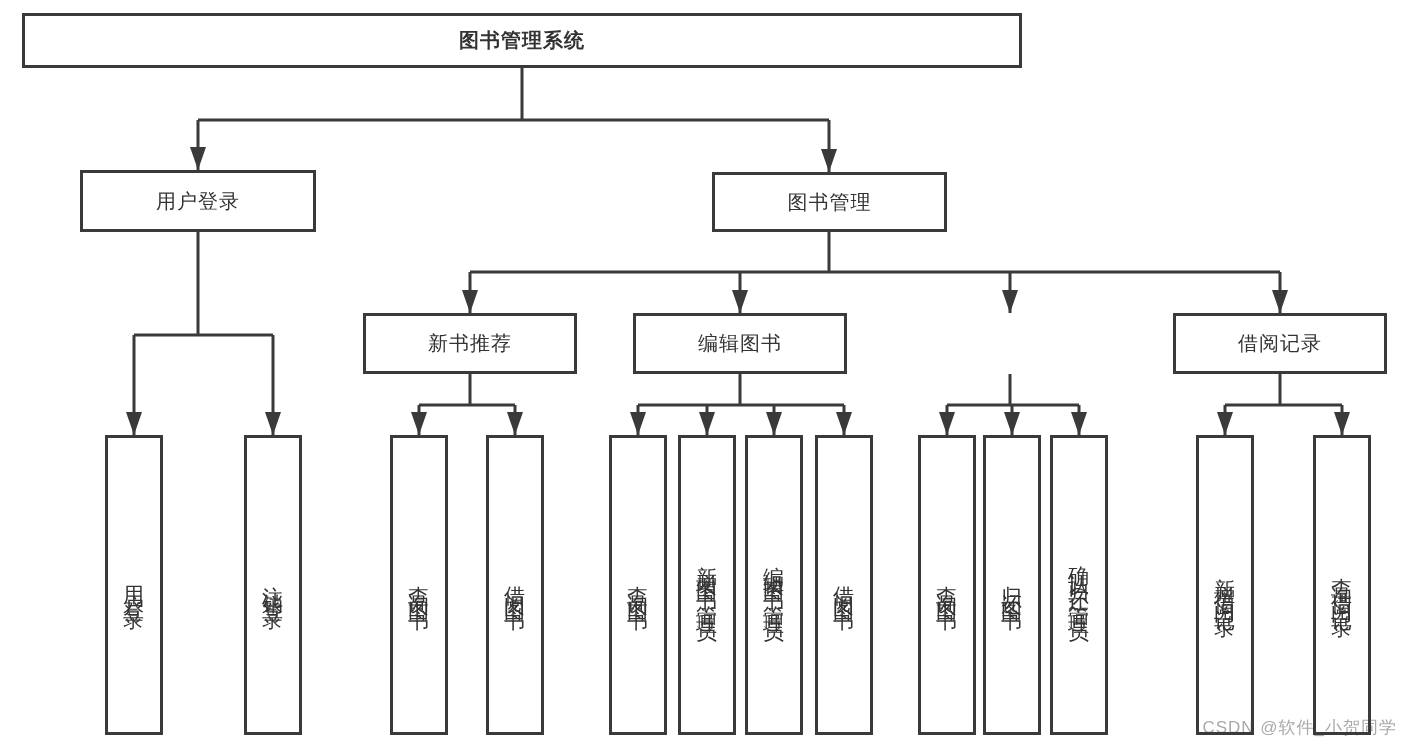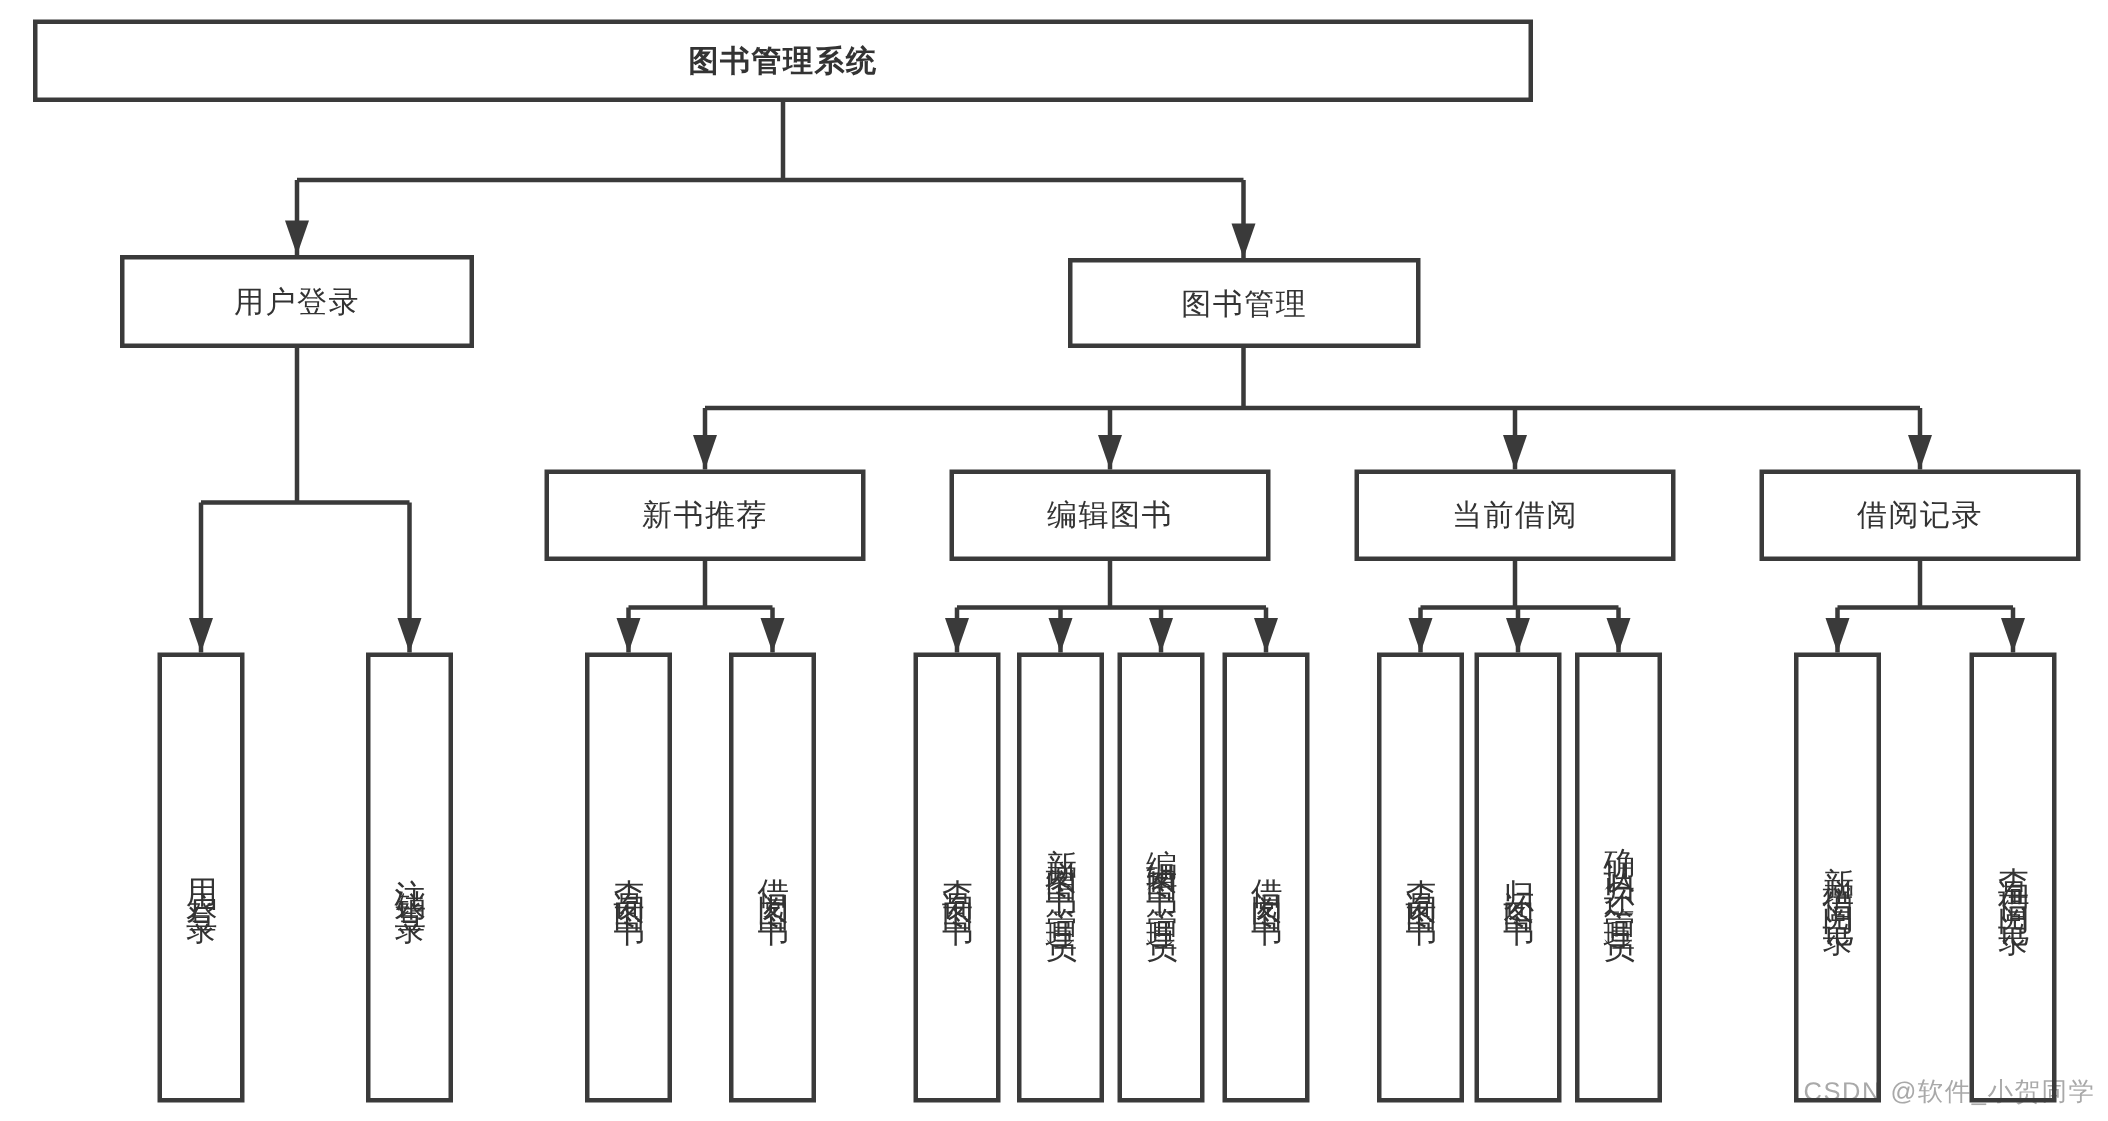--- a/index.html
+++ b/index.html
@@ -91,21 +91,20 @@
     </g>
   </svg>
 
   <div class="node h" style="left:22px; top:13px; width:1000px; height:55px;font-weight:bold;">图书管理系统</div>
 
   <div class="node h" style="left:80px; top:170px; width:236px; height:62px;">用户登录</div>
   <div class="node h" style="left:363px; top:313px; width:214px; height:61px;">新书推荐</div>
 
   <div class="node h" style="left:712px; top:172px; width:235px; height:60px;">图书管理</div>
   <div class="node h" style="left:633px; top:313px; width:214px; height:61px;">编辑图书</div>
-  <div class="node h" style="left:903px; top:313px; width:214px; height:61px;">当前借阅</div>
   <div class="node h" style="left:1173px; top:313px; width:214px; height:61px;">借阅记录</div>
 
   <div class="node v" style="left:105px; top:435px; width:58px; height:300px;">
     <span class="vt">用户登录</span>
   </div>
   <div class="node v" style="left:244px; top:435px; width:58px; height:300px;">
     <span class="vt">注销登录</span>
   </div>
 
   <div class="node v" style="left:390px; top:435px; width:58px; height:300px;">

